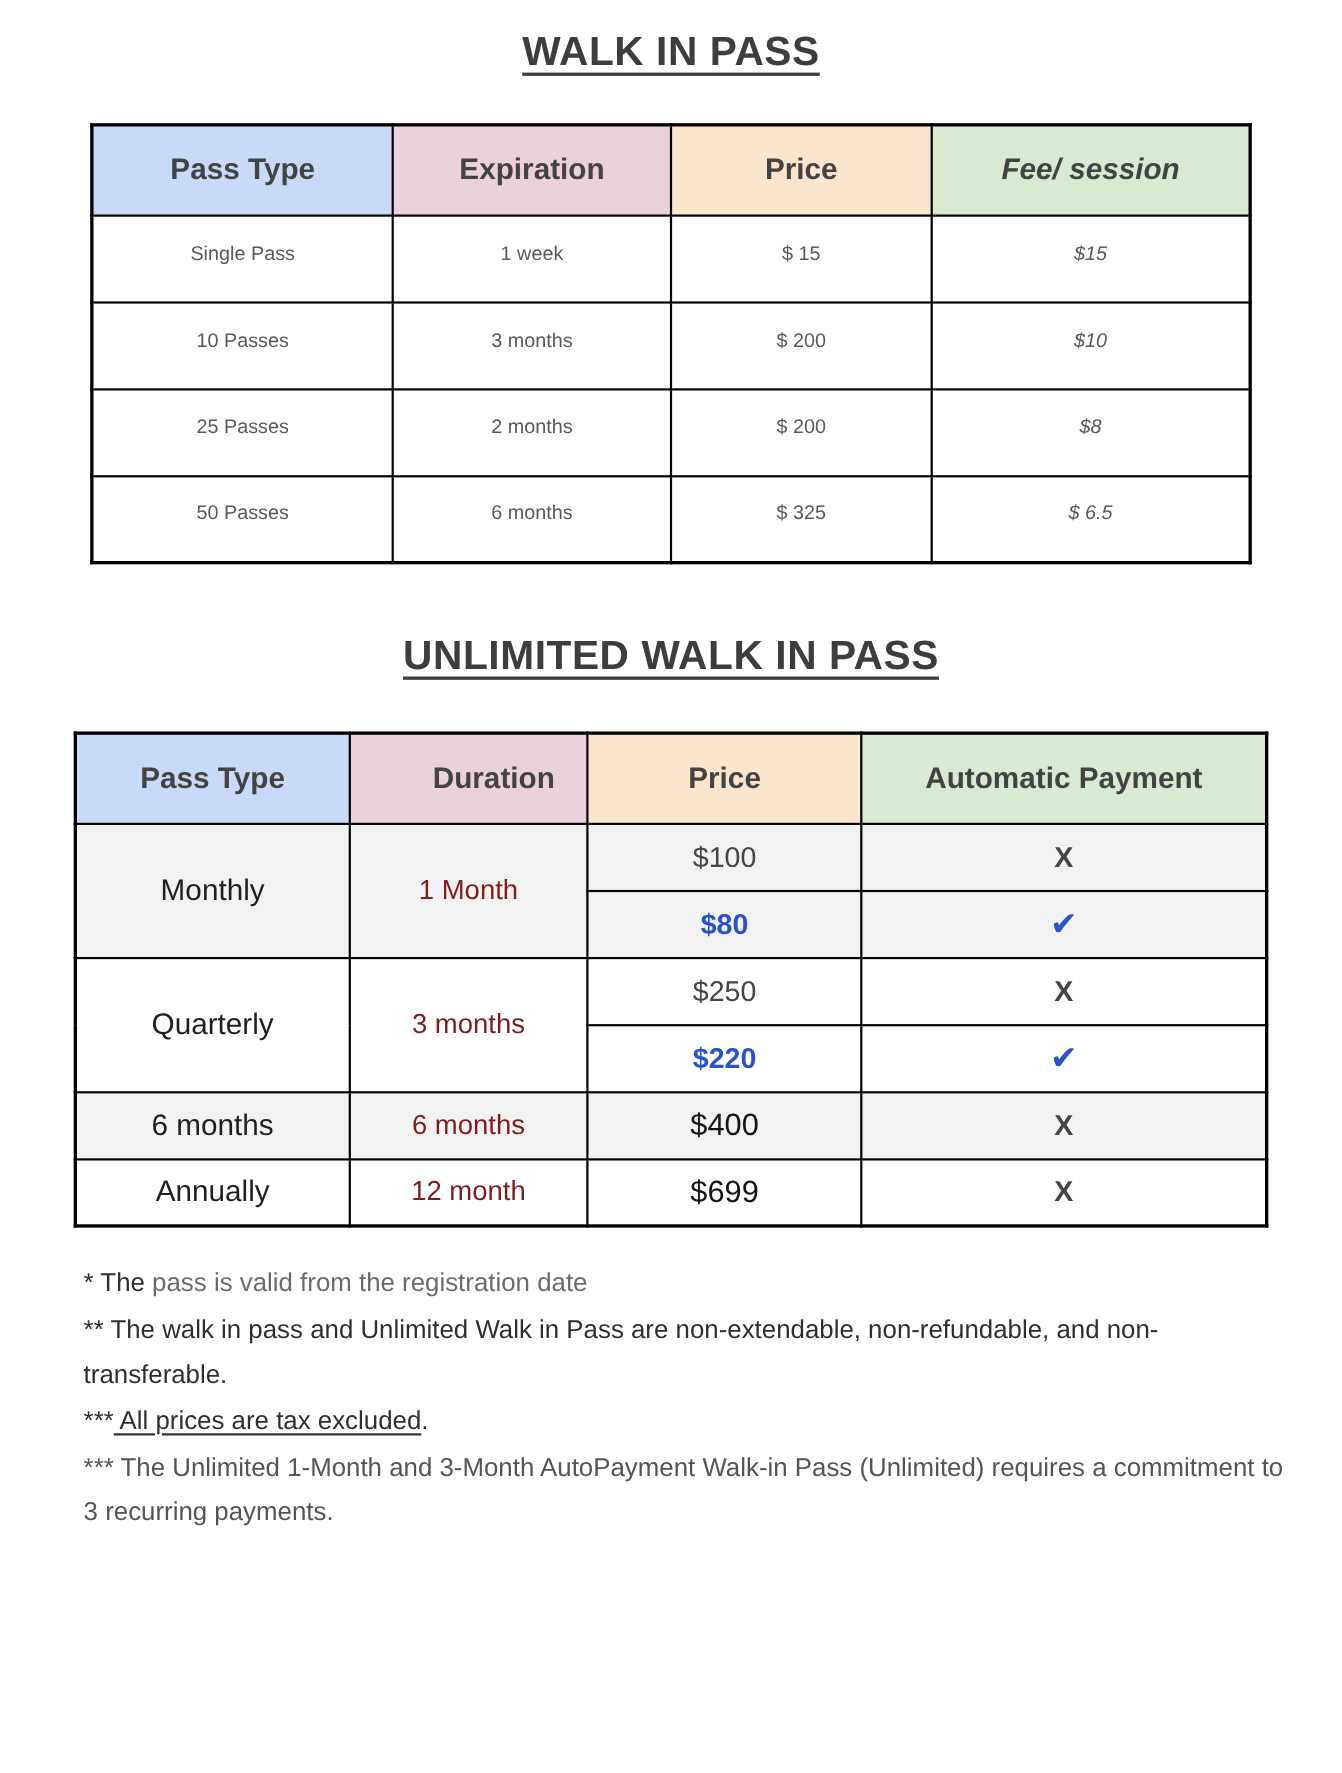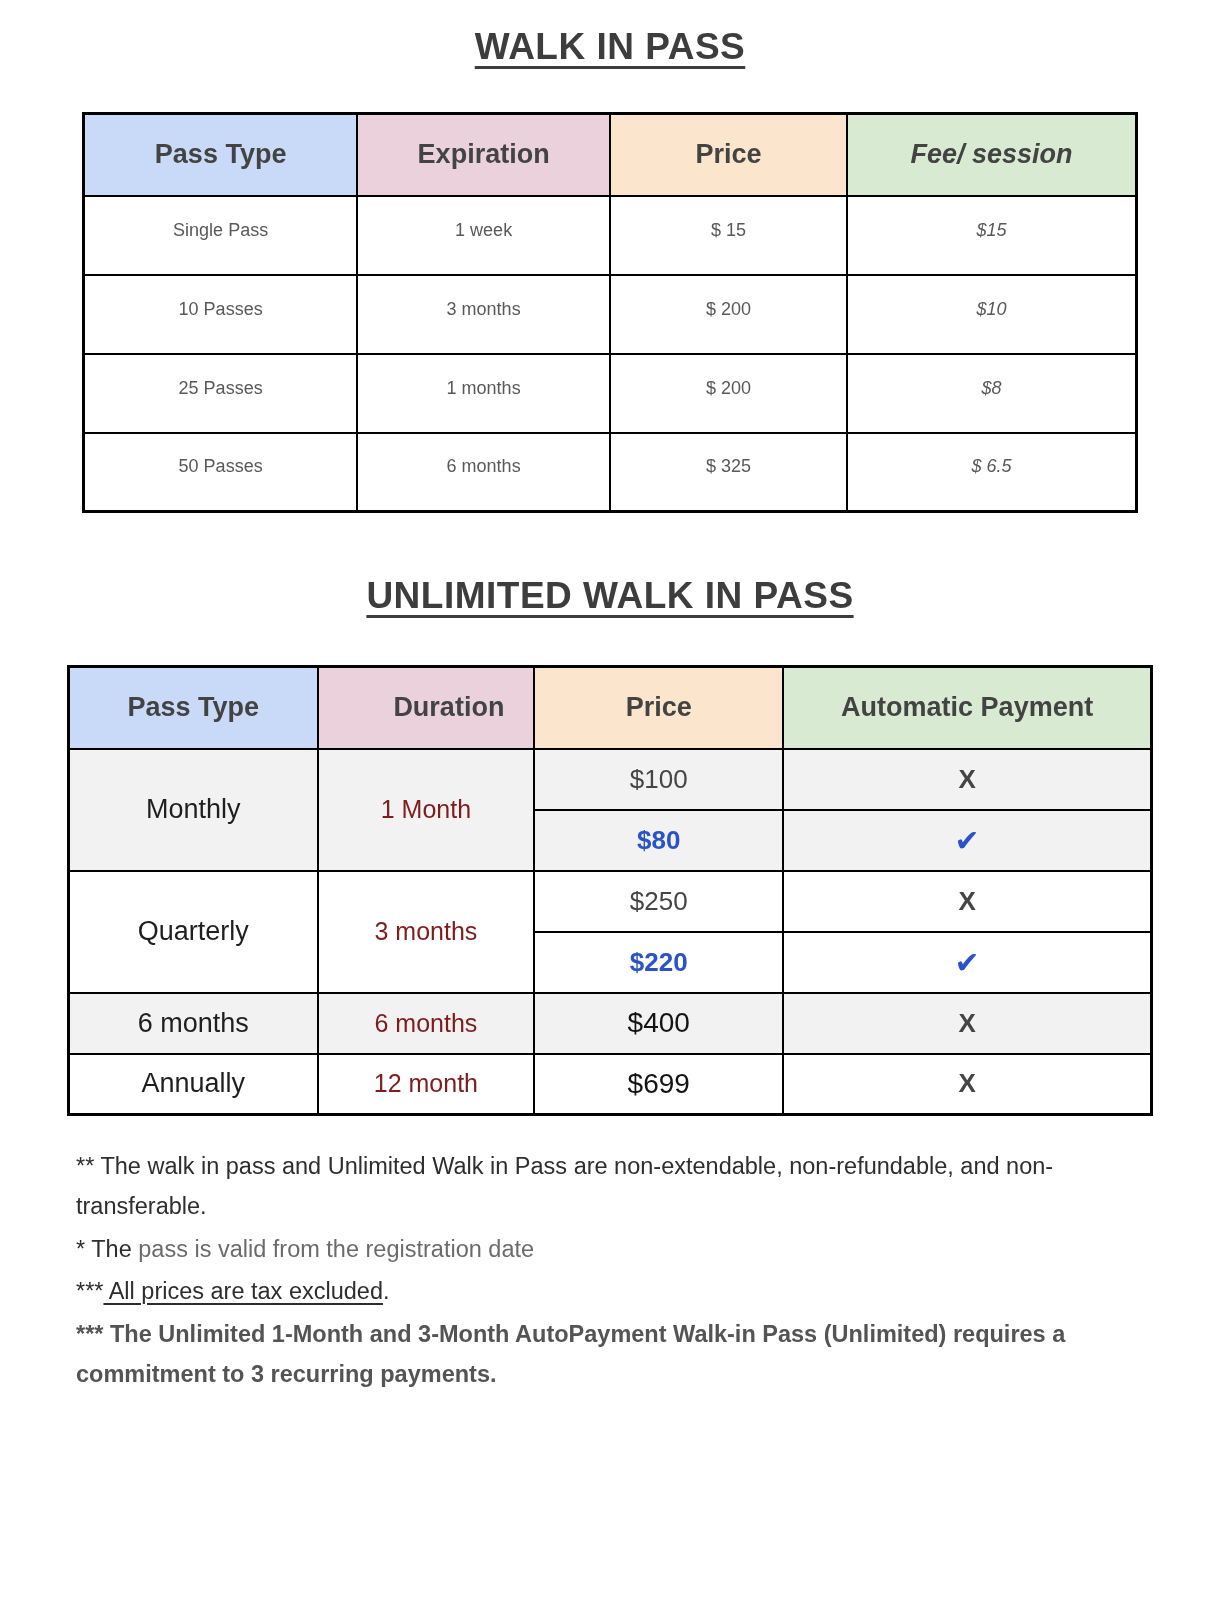--- a/index.html
+++ b/index.html
@@ -89,21 +89,21 @@
     width: 1100px;
     margin: 30px auto 0 76px;
     font-size: 23.5px;
     line-height: 1.72;
     color: #333;
   }
   .fn { margin-bottom: 2px; }
   .fn-gray { color: #6b6b6b; }
   .fn-dark { color: #2e2e2e; }
   .fn-underline { text-decoration: underline; text-underline-offset: 4px; }
-  .fn-bold { font-weight: bold; color: #545454; }
+  .fn-bold { font-weight: normal; color: #545454; }
 </style>
 </head>
 <body>
 
 <h1 class="doc-title title-1">WALK IN PASS</h1>
 
 <table class="walk-in-table">
   <thead>
     <tr>
       <th class="col-w1 bg-blue">Pass Type</th>
@@ -120,21 +120,21 @@
       <td class="italic">$15</td>
     </tr>
     <tr>
       <td>10 Passes</td>
       <td>3 months</td>
       <td>$ 200</td>
       <td class="italic">$10</td>
     </tr>
     <tr>
       <td>25 Passes</td>
-      <td>1 months</td>
+      <td>2 months</td>
       <td>$ 200</td>
       <td class="italic">$8</td>
     </tr>
     <tr>
       <td>50 Passes</td>
       <td>6 months</td>
       <td>$ 325</td>
       <td class="italic">$ 6.5</td>
     </tr>
   </tbody>
@@ -185,17 +185,17 @@
     <tr>
       <td class="cell-pass-type">Annually</td>
       <td class="cell-duration">12 month</td>
       <td class="cell-price-big">$699</td>
       <td class="cell-auto">X</td>
     </tr>
   </tbody>
 </table>
 
 <div class="footnotes">
+  <p class="fn"><span class="fn-dark">* The </span><span class="fn-gray">pass is valid from the registration date</span></p>
   <p class="fn fn-dark">** The walk in pass and Unlimited Walk in Pass are non-extendable, non-refundable, and non-transferable.</p>
-  <p class="fn"><span class="fn-dark">* The </span><span class="fn-gray">pass is valid from the registration date</span></p>
   <p class="fn fn-dark"><span>***</span><span class="fn-underline"> All prices are tax excluded</span><span>.</span></p>
   <p class="fn fn-bold">*** The Unlimited 1-Month and 3-Month AutoPayment Walk-in Pass (Unlimited) requires a commitment to 3 recurring payments.</p>
 </div>
 
 </body></html>

